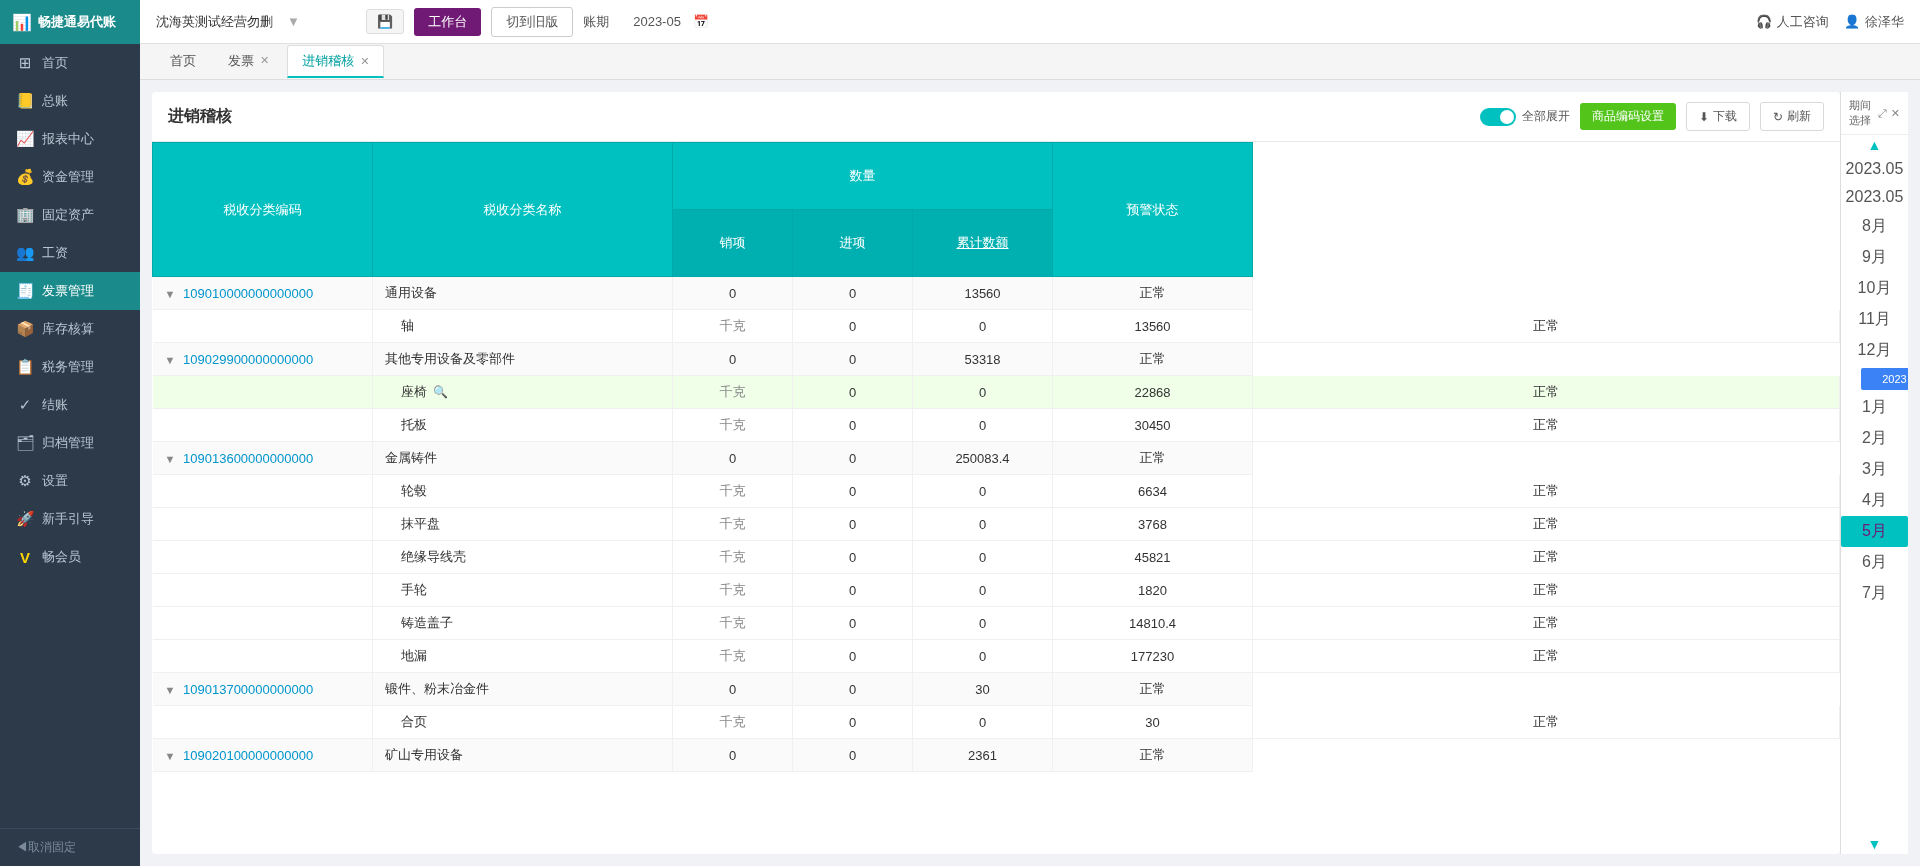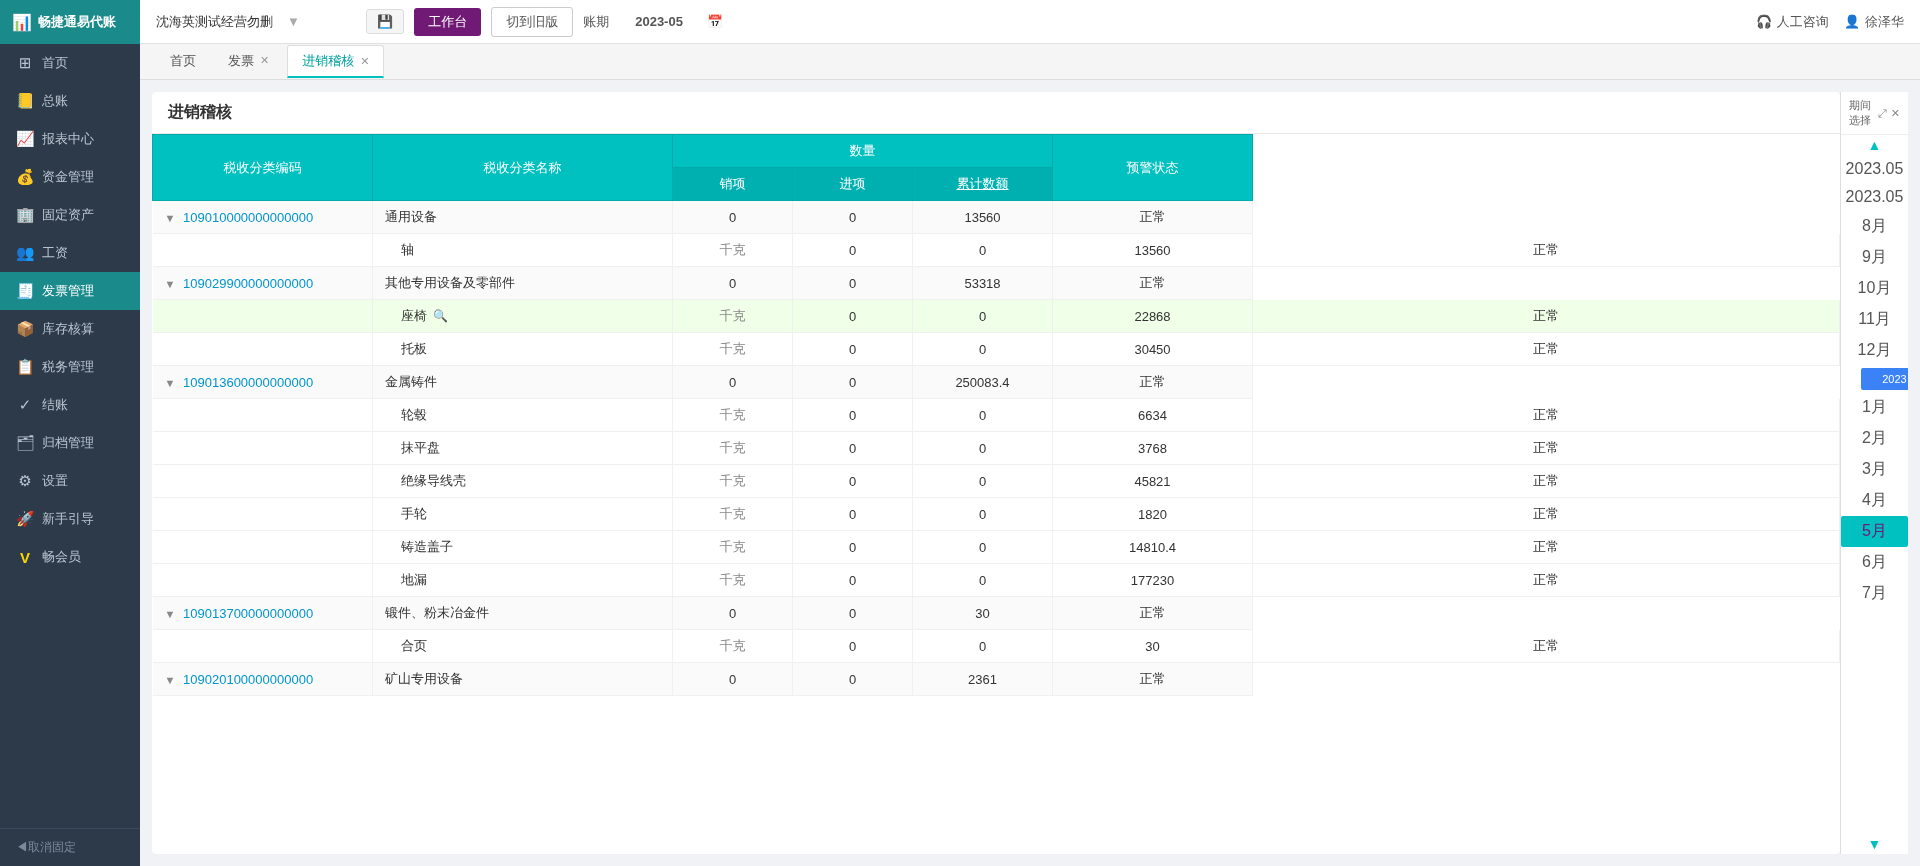--- a/index.html
+++ b/index.html
@@ -92,21 +92,21 @@
       color: #555;
       border: 1px solid #ccc;
       padding: 5px 14px;
       border-radius: 3px;
       cursor: pointer;
       font-size: 13px;
     }
     .topbar-period {
       display: flex;
       align-items: center;
-      gap: 20px;
+      gap: 8px;
       font-size: 13px;
       color: #555;
     }
     .topbar-right {
       margin-left: auto;
       display: flex;
       align-items: center;
       gap: 16px;
       color: #555;
       font-size: 13px;
@@ -243,21 +243,21 @@
       overflow: auto;
     }
     table {
       width: 100%;
       border-collapse: collapse;
       font-size: 13px;
     }
     thead th {
       background: #00c0c0;
       color: white;
-      padding: 7px 12px;
+      padding: 24px 12px;
       text-align: center;
       font-weight: normal;
       border: 1px solid #00aaaa;
       white-space: nowrap;
     }
     thead th.sub-header {
       background: #00b0b0;
     }
     tbody td {
       padding: 7px 12px;
@@ -401,21 +401,21 @@
       <span>沈海英测试经营勿删</span>
       <span style="color:#aaa;">▼</span>
     </div>
     <button class="topbar-btn-outline" style="background:#f5f5f5;border:1px solid #ddd;padding:4px 10px;border-radius:3px;cursor:pointer;">
       <span>💾</span>
     </button>
     <button class="topbar-btn">工作台</button>
     <button class="topbar-btn-outline">切到旧版</button>
     <div class="topbar-period">
       <span>账期</span>
-      <span style="margin-left:6px;font-weight:bold;">2023-05</span>
+      <span style="margin-left:16px;">2023-05</span>
       <span style="margin-left:4px;cursor:pointer;">📅</span>
     </div>
     <div class="topbar-right">
       <div class="topbar-right-item">
         <span>🎧</span>
         <span>人工咨询</span>
       </div>
       <div class="topbar-right-item">
         <span>👤</span>
         <span>徐泽华</span>
@@ -435,20 +435,37 @@
       <span>进销稽核</span>
       <span class="tab-close">✕</span>
     </div>
   </div>
 
   <div class="content">
 
     <div class="page">
       <div class="page-header">
         <span class="page-title">进销稽核</span>
+        <div class="page-header-actions">
+          <div class="toggle-switch">
+            <div class="toggle-track">
+              <div class="toggle-thumb"></div>
+            </div>
+            <span>全部展开</span>
+          </div>
+          <button class="btn-green">商品编码设置</button>
+          <button class="btn-outline-gray">
+            <span>⬇</span>
+            <span>下载</span>
+          </button>
+          <button class="btn-outline-gray">
+            <span>↻</span>
+            <span>刷新</span>
+          </button>
+        </div>
       </div>
 
       <div class="table-container">
         <table>
           <thead>
             <tr>
               <th rowspan="2" style="width:220px;">
                 <span>税收分类编码</span>
               </th>
               <th rowspan="2" style="width:300px;margin-left:33px;">

